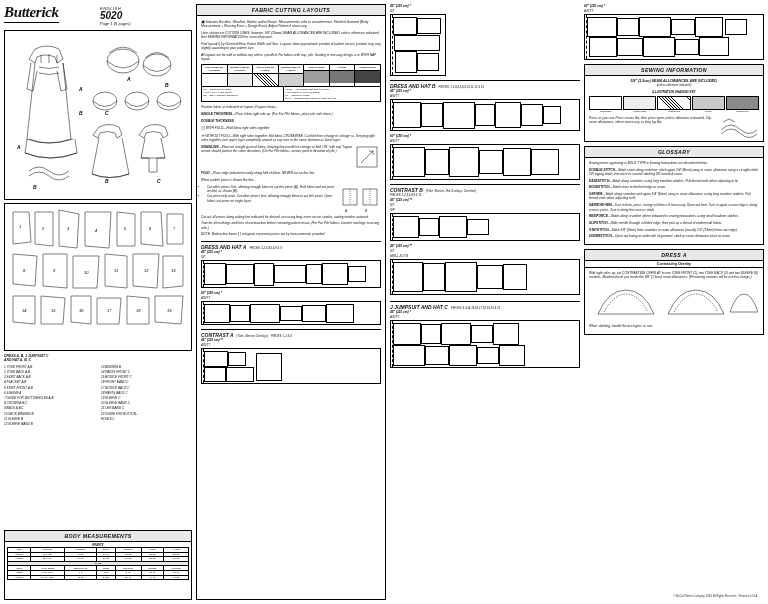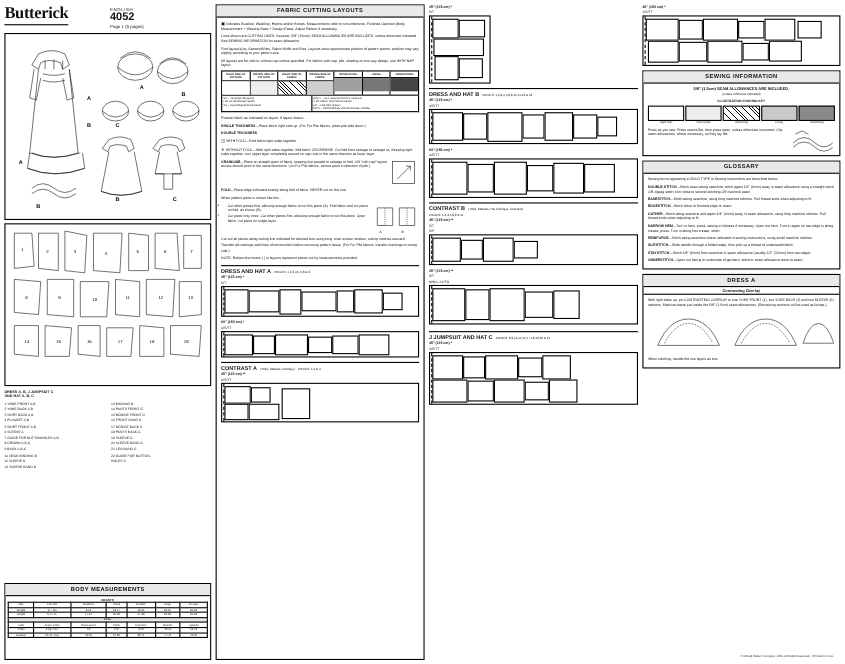--- a/index.html
+++ b/index.html
@@ -4,21 +4,21 @@
 <style>
   html,body{margin:0;padding:0;}
   body{
     width:768px;height:604px;
     background:#ffffff;
     font-family:"Liberation Sans", sans-serif;
     font-size:3.2px;
     color:#111;
     overflow:hidden;
   }
-  .page{position:relative;width:768px;height:604px;box-sizing:border-box;padding:4px;}
+  .page{position:relative;width:768px;height:604px;box-sizing:border-box;padding:4px;font-style:italic;}
   .col{position:absolute;top:4px;bottom:4px;}
   .colA{left:4px;width:188px;}
   .colB{left:196px;width:190px;}
   .colC{left:390px;width:190px;}
   .colD{left:584px;width:180px;}
 
   .box{border:0.6px solid #000;box-sizing:border-box;position:relative;}
   .hdr{background:#e9e9e9;border-bottom:0.6px solid #000;text-align:center;font-weight:bold;font-size:5.2px;letter-spacing:.4px;padding:2px 0;}
   .pad{padding:3px 4px;}
   p{margin:0 0 2.4px 0;line-height:1.35;}
@@ -66,21 +66,21 @@
 <body>
 
 <div class="page">
 
   <div class="col colA">
 
     <div class="brandbox" style="position:relative;height:26px;">
       <div class="brand">Butterick</div>
       <div class="brandright">
         <div class="eng">ENGLISH</div>
-        <div class="num">4052</div>
+        <div class="num">5020</div>
         <div class="pages">Page 1 (5 pages)</div>
       </div>
     </div>
 
     <div class="box" style="height:170px;">
       <svg viewBox="0 0 186 170" width="186" height="170">
         <g fill="none" stroke="#000" stroke-width="0.5">
 
           <path d="M30 18 q12 -6 24 0 l4 10 l-6 4 l-2 -6 q-10 -4 -18 0 l-2 6 l-6 -4 z"></path>
           <path d="M26 32 l-4 26 l6 2 l4 -20"></path>

